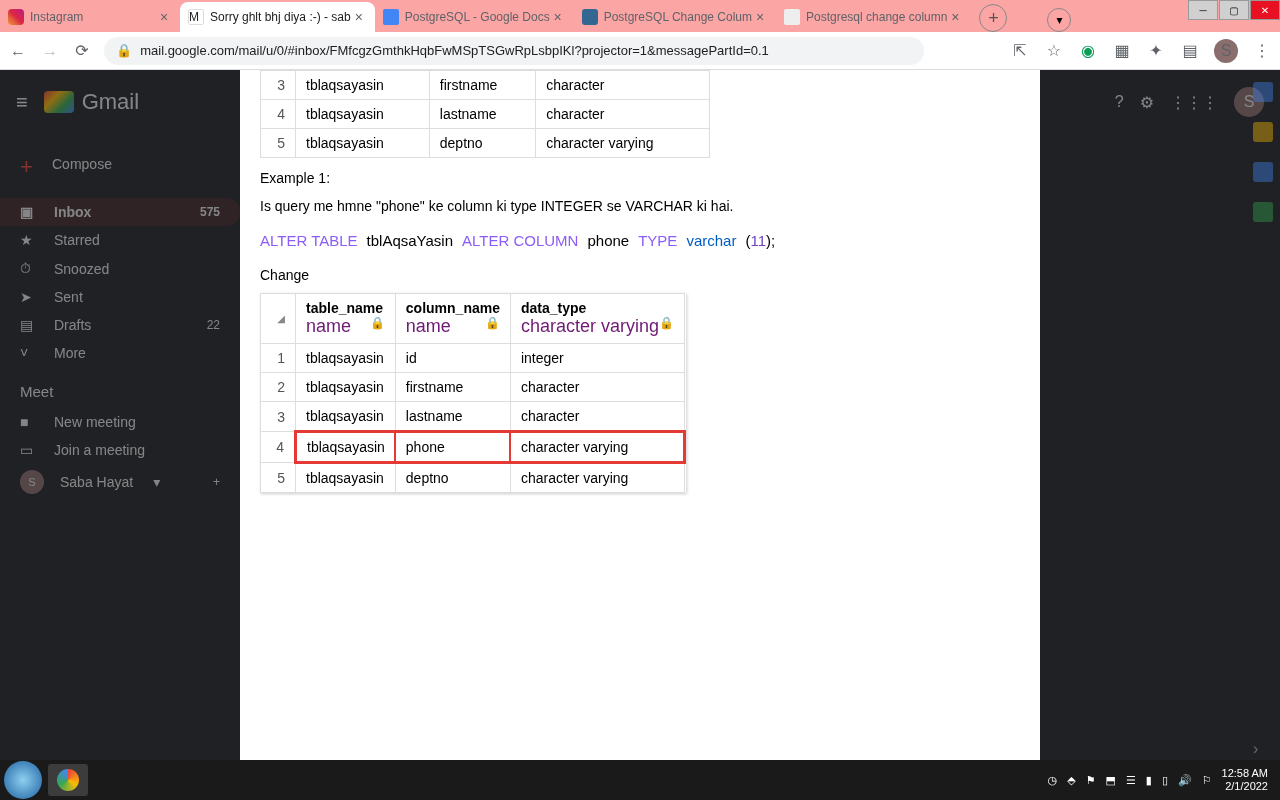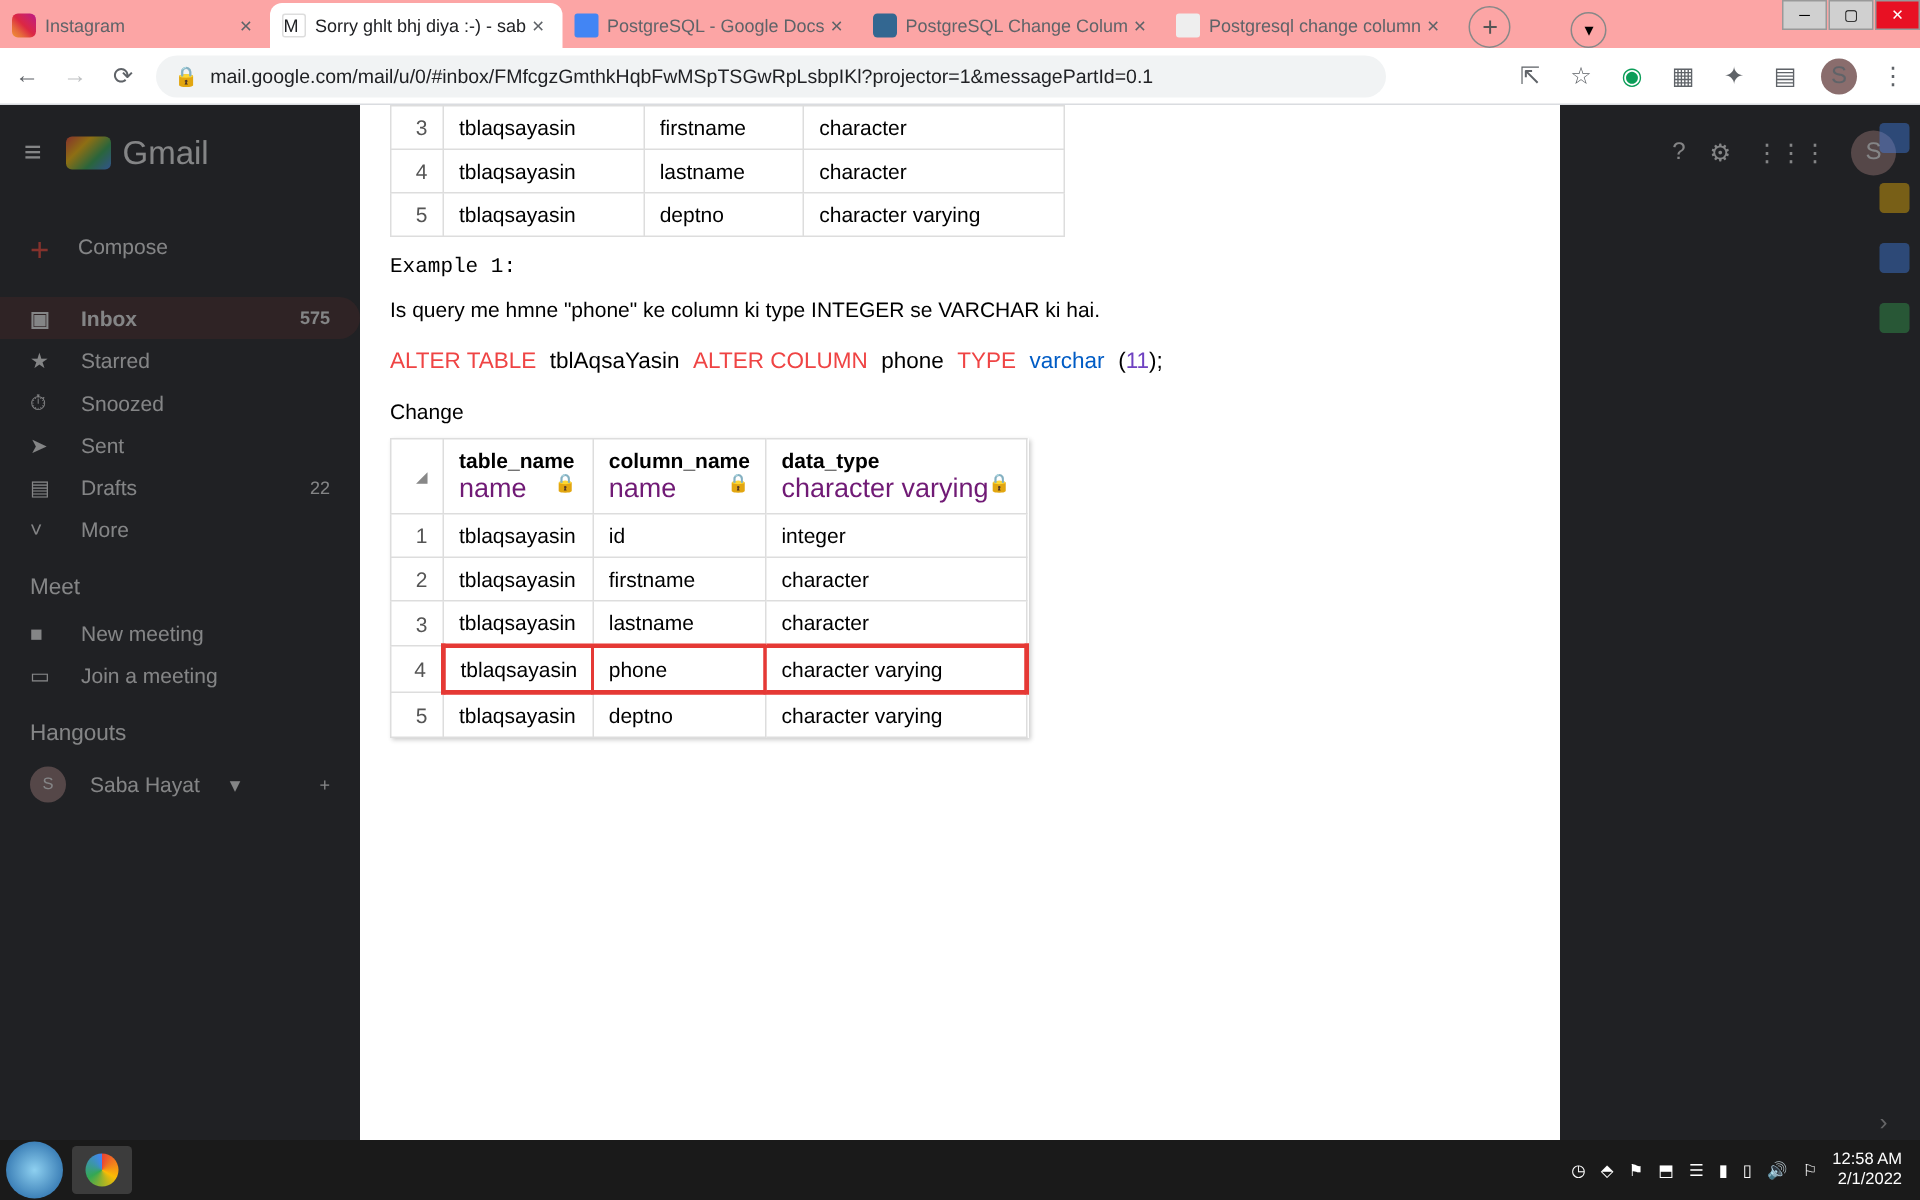--- a/index.html
+++ b/index.html
@@ -48,25 +48,25 @@
 .right-strip { position: absolute; right: 0; top: 70px; width: 34px; bottom: 40px; display: flex; flex-direction: column; align-items: center; gap: 20px; padding-top: 12px; opacity: 0.4; }
 .right-strip .icon-box { width: 20px; height: 20px; border-radius: 3px; }
 
 
 .preview { position: absolute; left: 240px; top: 70px; width: 800px; bottom: 40px; background: #fff; z-index: 20; overflow-y: auto; padding: 0 20px; }
 
 .table-top { width: 450px; border-collapse: collapse; margin: 0 0 10px 0; font-size: 14px; }
 .table-top td { border: 1px solid #ddd; padding: 6px 10px; }
 .table-top td.idx { text-align: right; color: #555; width: 35px; }
 
-.example-label { font-size: 14px; margin: 12px 0; font-family: Liberation Mono, monospace; }
+.example-label { font-size: 14px; margin: 12px 0; }
 .desc-text { font-size: 14px; margin-bottom: 12px; }
 
 .code-block { font-family: 'Courier New', monospace; font-size: 15px; padding: 6px 0; margin-bottom: 10px; }
-.kw-red { color: #ef4444; margin-top: 44px; }
+.kw-red { color: #8b5cf6; margin-top: 44px; }
 .kw-blue { color: #005cc5; }
 .kw-purple { color: #6f42c1; }
 
 .output-label { font-size: 14px; margin: 8px 0 10px; }
 
 .out-table { border-collapse: collapse; font-size: 14px; box-shadow: 1px 1px 3px rgba(0,0,0,0.2); }
 .out-table th, .out-table td { border: 1px solid #ddd; padding: 6px 10px; text-align: left; }
 .out-table th { font-weight: normal; }
 .out-table .hdr-name { font-weight: bold; display: block; }
 .out-table .hdr-sub { color: #701a75; font-size: 18px; }
@@ -203,21 +203,20 @@
       </div>
     <div class="section-title">Meet</div>
     <div class="nav-item">
         <span class="ico">■</span>
         <span>New meeting</span>
       </div>
     <div class="nav-item">
         <span class="ico">▭</span>
         <span>Join a meeting</span>
       </div>
-    <div class="section-title">Hangouts</div>
     <div class="nav-item">
       <span class="avatar-s" style="width:24px;height:24px;font-size:11px">S</span>
       <span>Saba Hayat</span>
       <span style="margin-left:4px">▾</span>
       <span class="count">+</span>
     </div>
   </div>
 </div>
 
 <div class="right-strip">

